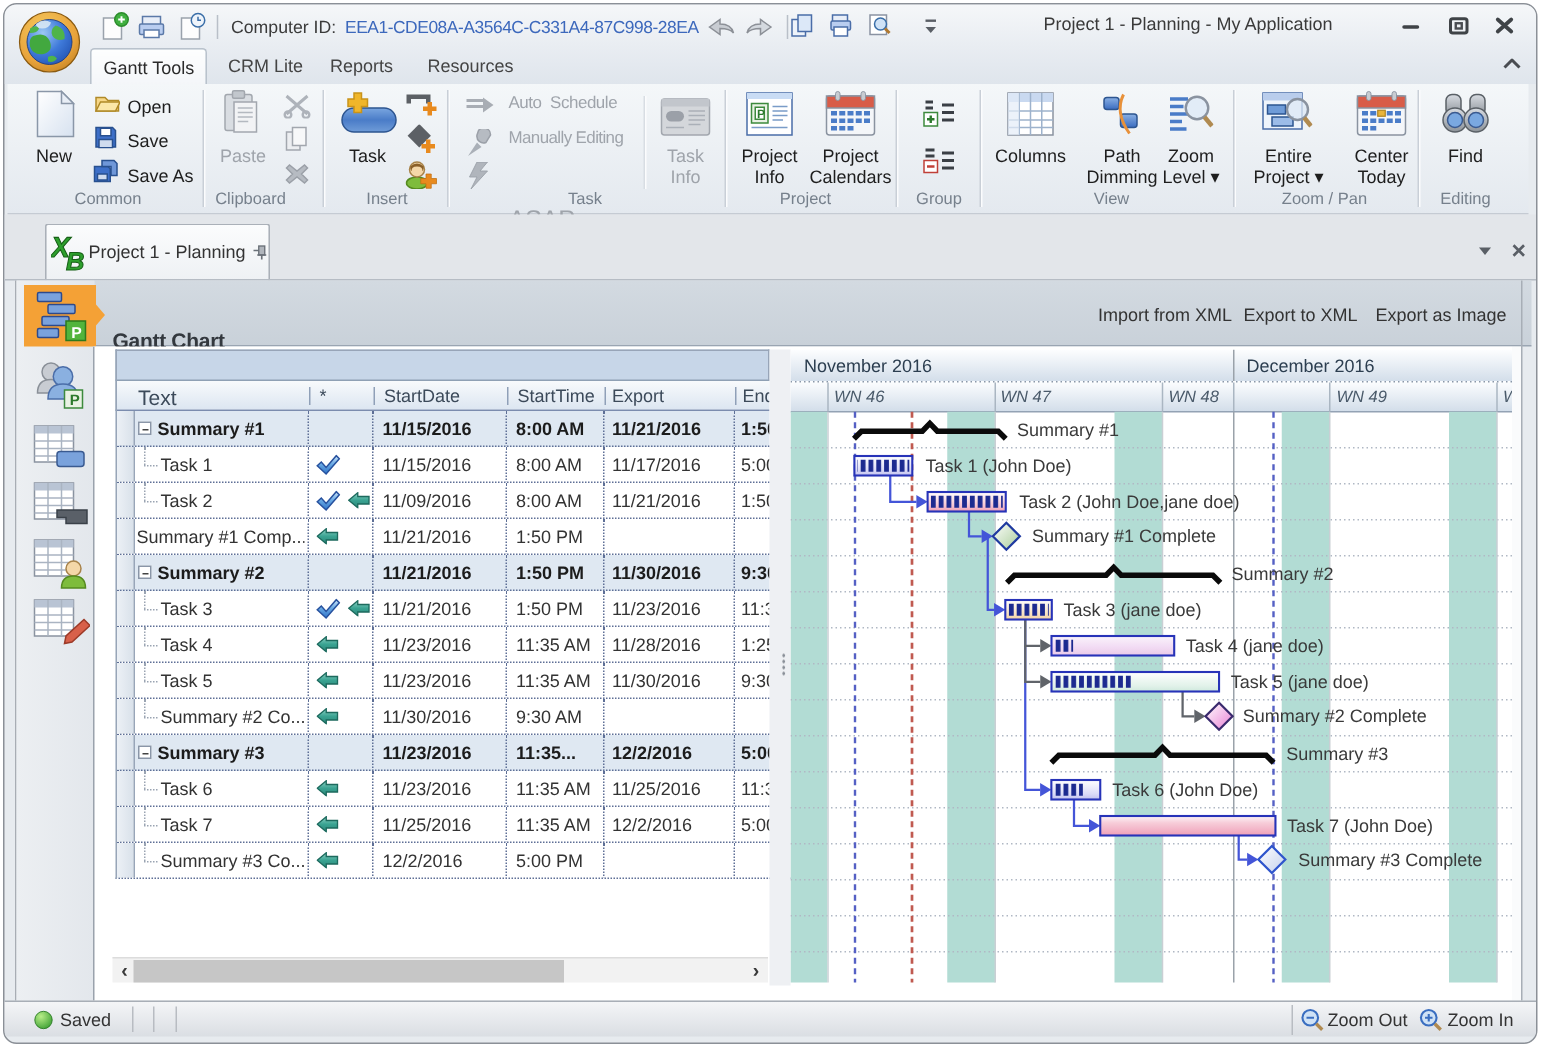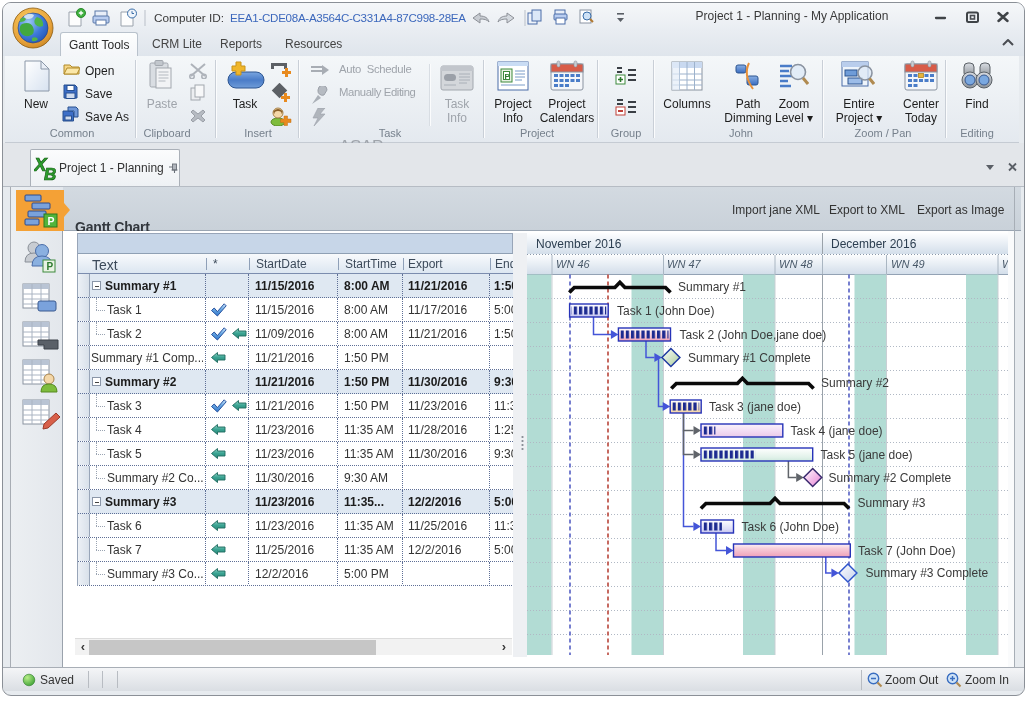--- a/index.html
+++ b/index.html
@@ -161,21 +161,21 @@
     <div class="gsep" style="left:592px"></div>
       <div class="gsep" style="left:648px"></div>
     <div class="gsep" style="left:817px"></div>
       <div class="gsep" style="left:940px"></div>
     <div class="glabel" style="left:-3px">Common</div>
     <div class="glabel" style="left:92px">Clipboard</div>
     <div class="glabel" style="left:183px">Insert</div>
     <div class="glabel" style="left:315px">Task</div>
     <div class="glabel" style="left:462px">Project</div>
     <div class="glabel" style="left:551px">Group</div>
-    <div class="glabel" style="left:666px">John</div>
+    <div class="glabel" style="left:666px">View</div>
     <div class="glabel" style="left:808px">Zoom / Pan</div>
     <div class="glabel" style="left:902px">Editing</div>
 
     <svg class="abs" style="left:18px;top:4px" width="28" height="32" viewBox="0 0 28 32">
       <defs>
           <linearGradient id="pg" x1="0" y1="0" x2="1" y2="1">
             <stop offset="0" stop-color="#fff"></stop>
             <stop offset="1" stop-color="#d7e2f0"></stop>
           </linearGradient>
         </defs>
@@ -463,21 +463,21 @@
       <rect x="1" y="1" width="26" height="24" fill="#fff" stroke="#8a93a0"></rect>
       <rect x="1" y="1" width="26" height="5" fill="#b9c4d4"></rect>
       <g stroke="#aab4c2">
           <path d="M1 11 h26 M1 16 h26 M1 21 h26 M10 1 v24 M19 1 v24"></path>
         </g>
       <path d="M34 14 l4 4 l-12 11 l-5 1 l1 -5 z" fill="#d8604a" stroke="#9c3a28"></path>
     </svg>
   </div>
   <div id="gchead">
     <div class="abs" style="left:12px;top:32px;font-size:14px;font-weight:bold;color:#33383e;letter-spacing:-0.2px;">Gantt Chart</div>
-    <div class="abs t12" style="left:669px;top:16px;">Import jane XML</div>
+    <div class="abs t12" style="left:669px;top:16px;">Import from XML</div>
     <div class="abs t12" style="left:766px;top:16px;">Export to XML</div>
     <div class="abs t12" style="left:854px;top:16px;">Export as Image</div>
   </div>
   <div id="orangeblk">
     <svg class="abs" style="left:8px;top:4px" width="36" height="34" viewBox="0 0 36 34">
       <g stroke="#2d4a8c">
         <rect x="1" y="1" width="16" height="6" rx="1" fill="#7aa2dc"></rect>
         <rect x="8" y="9" width="18" height="6" rx="1" fill="#7aa2dc"></rect>
         <rect x="4" y="17" width="18" height="6" rx="1" fill="#7aa2dc"></rect>
         <rect x="1" y="25" width="14" height="6" rx="1" fill="#7aa2dc"></rect>

